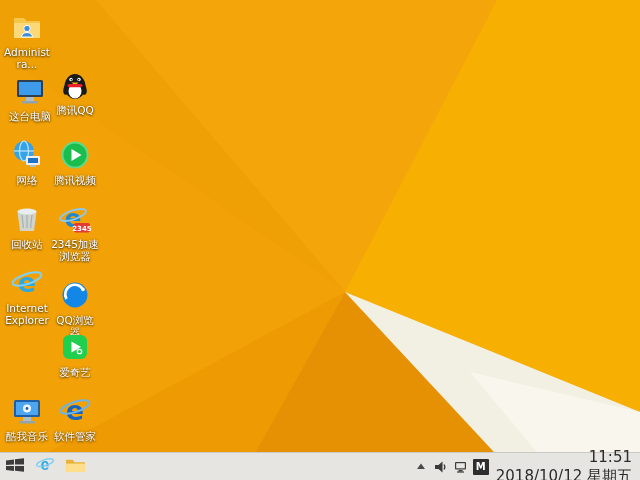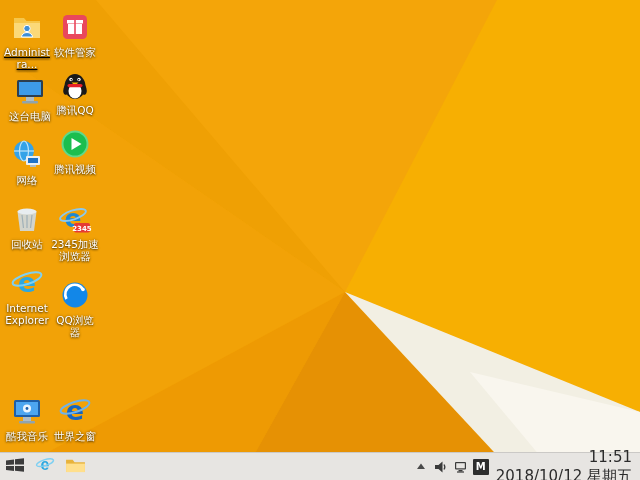--- a/index.html
+++ b/index.html
@@ -37,21 +37,21 @@
     <rect x="0" y="0" width="640" height="480" fill="#F4A509"></rect>
     <polygon points="0,0 96,0 345,292 0,54" fill="#EFA004"></polygon>
     <polygon points="0,54 345,292 0,478" fill="#F2A207"></polygon>
     <polygon points="345,292 240,480 0,480 0,478" fill="#EE9A03"></polygon>
     <polygon points="345,292 520,480 240,480" fill="#E69104"></polygon>
     <polygon points="497,0 640,0 640,412 345,292" fill="#F7AF02"></polygon>
     <polygon points="345,292 640,412 640,480 520,480" fill="#F2EFE3"></polygon>
     <polygon points="470,372 640,412 640,480 560,480" fill="#F9F6EE"></polygon>
   </svg>
 
-  <div class="icon-cell" style="left:3px; top:10px;text-decoration:underline;">
+  <div class="icon-cell" style="left:3px; top:10px;">
     <div class="icon-box">
       <svg viewBox="0 0 34 34">
         <path d="M4 8 h10 l2.5 3 H30 v17 H4 Z" fill="#F6C64A"></path>
         <path d="M4 13 h26 v15 H4 Z" fill="#FBD978"></path>
         <circle cx="17" cy="18.5" r="3.2" fill="#3F8FD6" stroke="#fff" stroke-width="1"></circle>
         <path d="M11.5 27 a5.5 4.5 0 0 1 11 0 Z" fill="#3F8FD6" stroke="#fff" stroke-width="1"></path>
       </svg>
     </div>
     <div class="icon-label">Administra...</div>
   </div>
@@ -111,51 +111,40 @@
         <rect x="6" y="8" width="22" height="13" fill="#4DA6F0"></rect>
         <circle cx="17" cy="14.5" r="4" fill="#fff" opacity="0.9"></circle>
         <circle cx="17" cy="14.5" r="1.4" fill="#1E5FA8"></circle>
         <rect x="13" y="23" width="8" height="4" fill="#B0BEC5"></rect>
         <rect x="9" y="27" width="16" height="2.5" rx="1" fill="#90A4AE"></rect>
       </svg>
     </div>
     <div class="icon-label">酷我音乐</div>
   </div>
 
-  <div class="icon-cell" style="left:51px; top:10px;">
-    <div class="icon-box">
-      <svg viewBox="0 0 34 34">
-        <rect x="5" y="5" width="24" height="24" rx="4.5" fill="#E9485C"></rect>
-        <rect x="10" y="14" width="14" height="10" fill="#fff"></rect>
-        <rect x="9" y="10" width="16" height="3.5" fill="#fff"></rect>
-        <rect x="16.2" y="10" width="1.6" height="14" fill="#E9485C"></rect>
-      </svg>
-    </div>
-    <div class="icon-label">软件管家</div>
-  </div>
 
   <div class="icon-cell" style="left:51px; top:68px;">
     <div class="icon-box">
       <svg viewBox="0 0 34 34">
         <ellipse cx="8.5" cy="21" rx="3" ry="6" fill="#1a1a1a" transform="rotate(14 8.5 21)"></ellipse>
         <ellipse cx="25.5" cy="21" rx="3" ry="6" fill="#1a1a1a" transform="rotate(-14 25.5 21)"></ellipse>
         <ellipse cx="17" cy="18.5" rx="10.5" ry="12.5" fill="#1a1a1a"></ellipse>
         <ellipse cx="17" cy="23" rx="6.5" ry="7.5" fill="#fff"></ellipse>
         <circle cx="13" cy="11.5" r="1.7" fill="#fff"></circle>
           <circle cx="21" cy="11.5" r="1.7" fill="#fff"></circle>
         <circle cx="13.3" cy="11.8" r="0.8" fill="#000"></circle>
           <circle cx="20.7" cy="11.8" r="0.8" fill="#000"></circle>
         <polygon points="13.5,14.5 20.5,14.5 17,17.5" fill="#F7B500"></polygon>
         <rect x="9.5" y="16" width="15" height="3.2" rx="1.6" fill="#E62129"></rect>
       </svg>
     </div>
     <div class="icon-label">腾讯QQ</div>
   </div>
 
-  <div class="icon-cell" style="left:51px; top:127px;">
+  <div class="icon-cell" style="left:51px; top:138px;">
     <div class="icon-box">
       <svg viewBox="0 0 34 34">
         <circle cx="17" cy="17" r="12.5" fill="#1BBE4E"></circle>
         <circle cx="17" cy="17" r="12.5" fill="none" stroke="#5FD98A" stroke-width="2"></circle>
         <polygon points="13.5,11 23.5,17 13.5,23" fill="#fff"></polygon>
       </svg>
     </div>
     <div class="icon-label">腾讯视频</div>
   </div>
 
@@ -175,29 +164,39 @@
     <div class="icon-box">
       <svg viewBox="0 0 34 34">
         <circle cx="17" cy="17" r="12.5" fill="#1287E8"></circle>
         <path d="M8.5 21 A9.5 9.5 0 0 1 25 11.5" stroke="#fff" stroke-width="2.6" fill="none"></path>
         <circle cx="25" cy="11.5" r="1.8" fill="#fff"></circle>
       </svg>
     </div>
     <div class="icon-label">QQ浏览器</div>
   </div>
 
+  <div class="icon-cell" style="left:51px; top:330px;">
+    <div class="icon-box">
+      <svg viewBox="0 0 34 34">
+        <rect x="5" y="5" width="24" height="24" rx="6" fill="#20CF4E"></rect>
+        <polygon points="13.5,11.5 23,17 13.5,22.5" fill="#fff"></polygon>
+        <circle cx="21.5" cy="21.5" r="2.2" fill="none" stroke="#fff" stroke-width="1.3"></circle>
+      </svg>
+    </div>
+    <div class="icon-label">爱奇艺</div>
+  </div>
 
   <div class="icon-cell" style="left:51px; top:394px;">
     <div class="icon-box">
       <svg viewBox="0 0 34 34">
         <text x="17" y="26" font-size="27" font-weight="bold" fill="#1565C0" text-anchor="middle">e</text>
         <ellipse cx="17" cy="13" rx="15" ry="5" fill="none" stroke="#6FB3E8" stroke-width="2" transform="rotate(-18 17 13)"></ellipse>
       </svg>
     </div>
-    <div class="icon-label">世界之窗</div>
+    <div class="icon-label">软件管家</div>
   </div>
 
   <div class="taskbar">
     <div class="tb-left">
       <button class="tb-btn" title="">
         <span>
           <svg width="18" height="14" viewBox="0 0 18 14">
             <polygon points="0,2.6 8,1.4 8,6.6 0,6.9" fill="#3C3C3C"></polygon>
             <polygon points="9,1.2 18,0.2 18,6.6 9,6.6" fill="#3C3C3C"></polygon>
             <polygon points="0,7.9 8,7.9 8,13 0,11.9" fill="#3C3C3C"></polygon>

